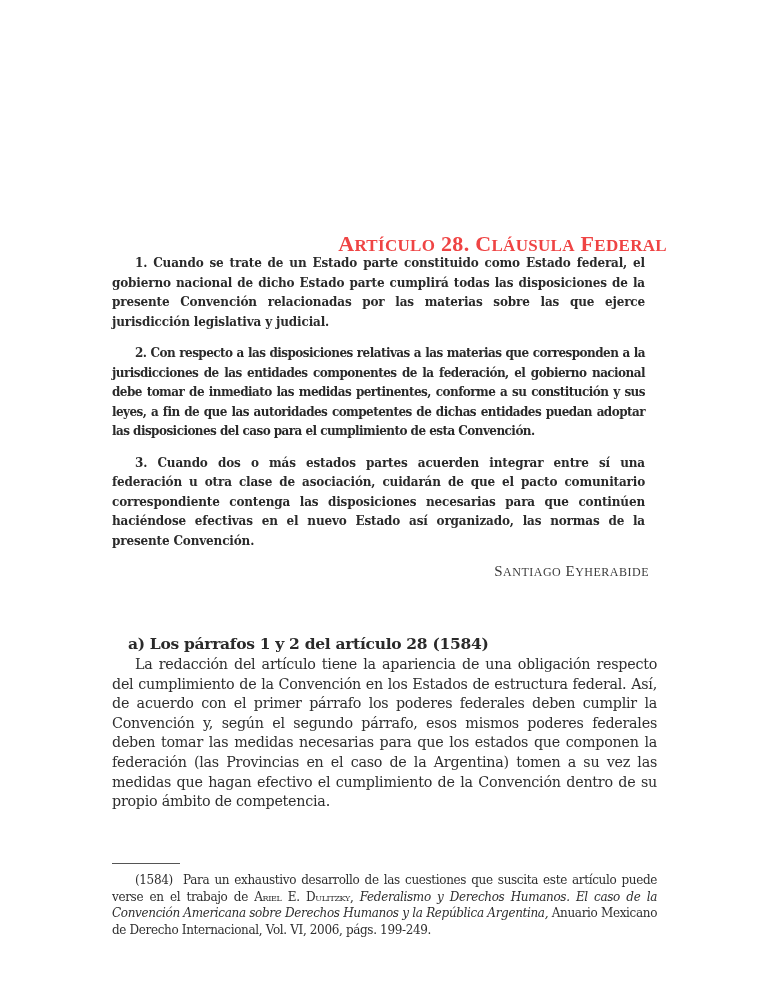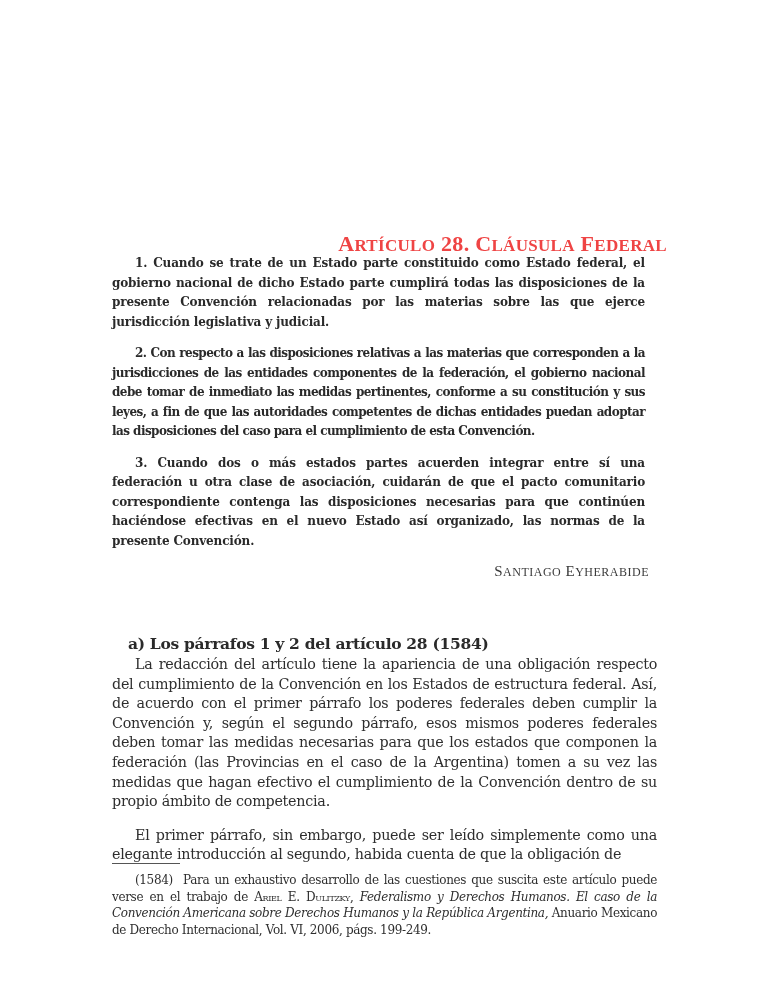--- a/index.html
+++ b/index.html
@@ -131,20 +131,19 @@
     <p class="provision tight">2. Con respecto a las disposiciones relativas a las materias que corresponden a la jurisdicciones de las entidades componentes de la federación, el gobierno nacional debe tomar de inmediato las medidas pertinentes, conforme a su constitución y sus leyes, a fin de que las autoridades competentes de dichas entidades puedan adoptar las disposiciones del caso para el cumplimiento de esta Convención.</p>
     <p class="provision">3. Cuando dos o más estados partes acuerden integrar entre sí una federación u otra clase de asociación, cuidarán de que el pacto comunitario correspondiente contenga las disposiciones necesarias para que continúen haciéndose efectivas en el nuevo Estado así organizado, las normas de la presente Convención.</p>
   </div>
 
   <p class="author"><span>S</span><span class="sc">ANTIAGO</span><span> E</span><span class="sc">YHERABIDE</span></p>
 
   <h3 class="section-heading">a) Los párrafos 1 y 2 del artículo 28 (1584)</h3>
 
   <div class="body">
     <p>La redacción del artículo tiene la apariencia de una obligación respecto del cumplimiento de la Convención en los Estados de estructura federal. Así, de acuerdo con el primer párrafo los poderes federales deben cumplir la Convención y, según el segundo párrafo, esos mismos poderes federales deben tomar las medidas necesarias para que los estados que componen la federación (las Provincias en el caso de la Argentina) tomen a su vez las medidas que hagan efectivo el cumplimiento de la Convención dentro de su propio ámbito de competencia.</p>
-    <p>El primer párrafo, sin embargo, puede ser leído simplemente como una elegante introducción al segundo, habida cuenta de que la obligación de</p>
   </div>
 
   <div class="footnote-rule"></div>
 
   <p class="footnote"><span>(1584)</span>&nbsp; <span>Para un exhaustivo desarrollo de las cuestiones que suscita este artículo puede verse en el trabajo de </span><span class="sc-author">Ariel E. Dulitzky</span><span>, </span><span class="it">Federalismo y Derechos Humanos. El caso de la Convención Americana sobre Derechos Humanos y la República Argentina,</span><span> Anuario Mexicano de Derecho Internacional, Vol. VI, 2006, págs. 199-249.</span></p>
 
 </div>
 
 </body></html>

